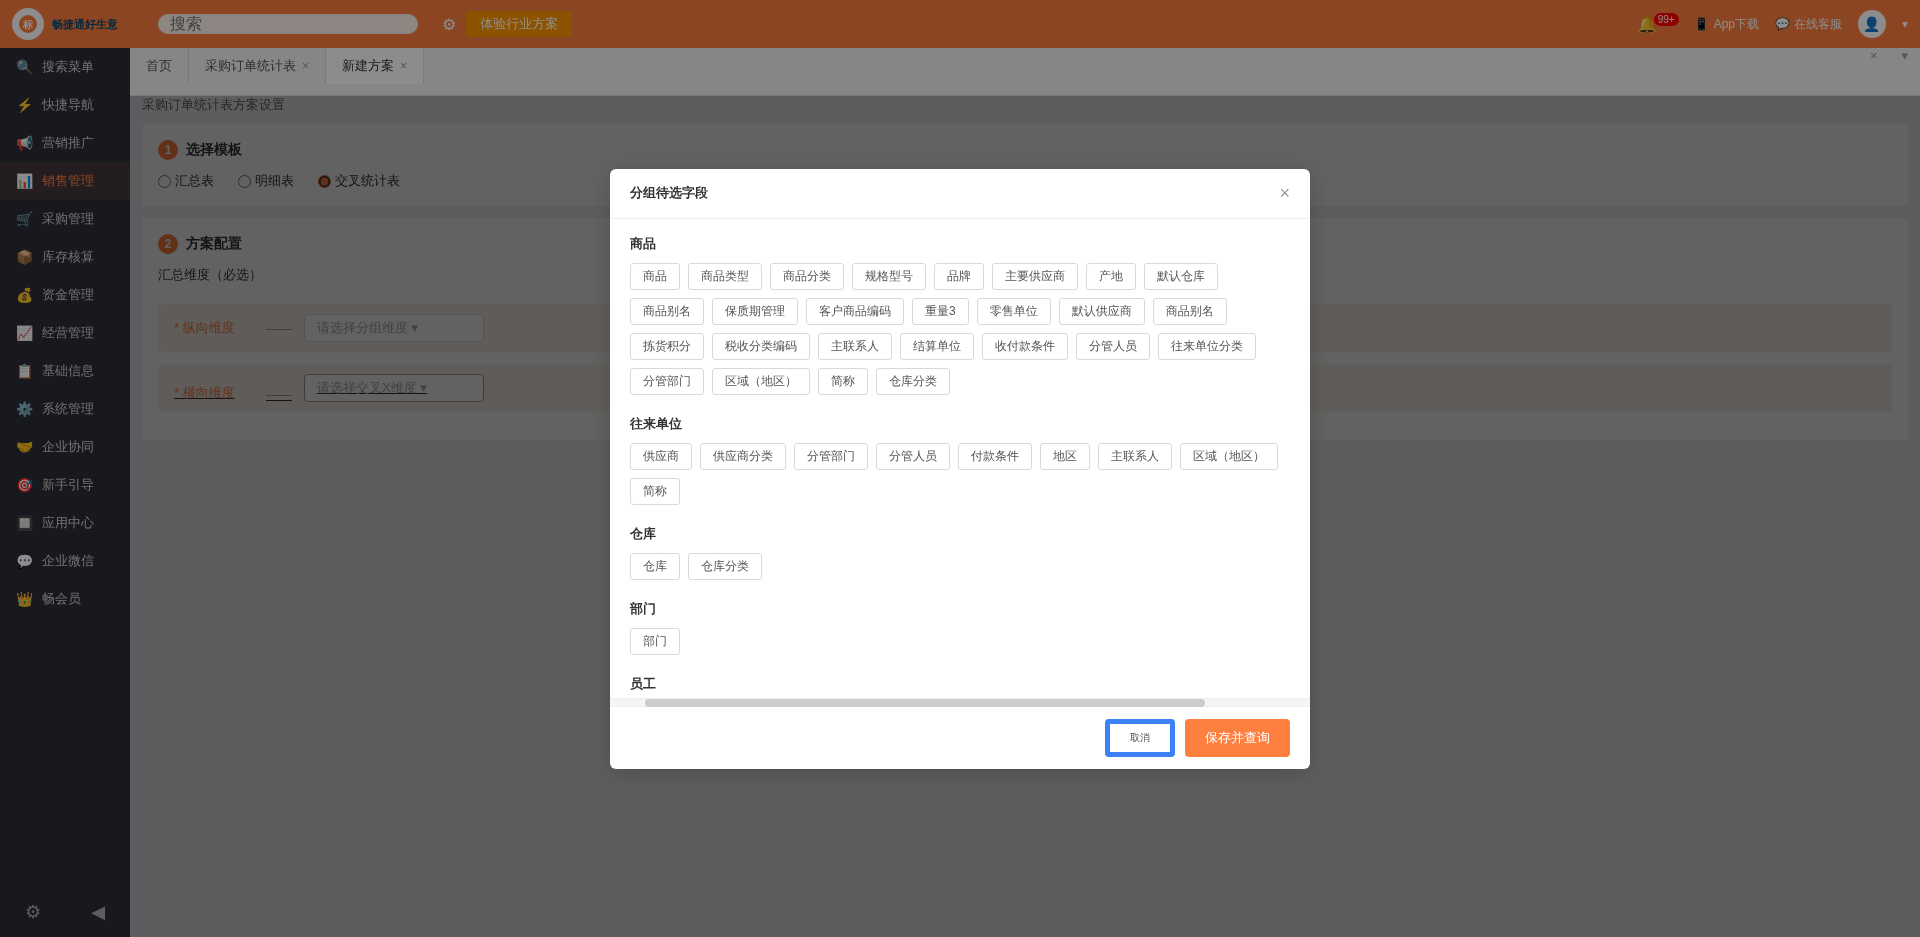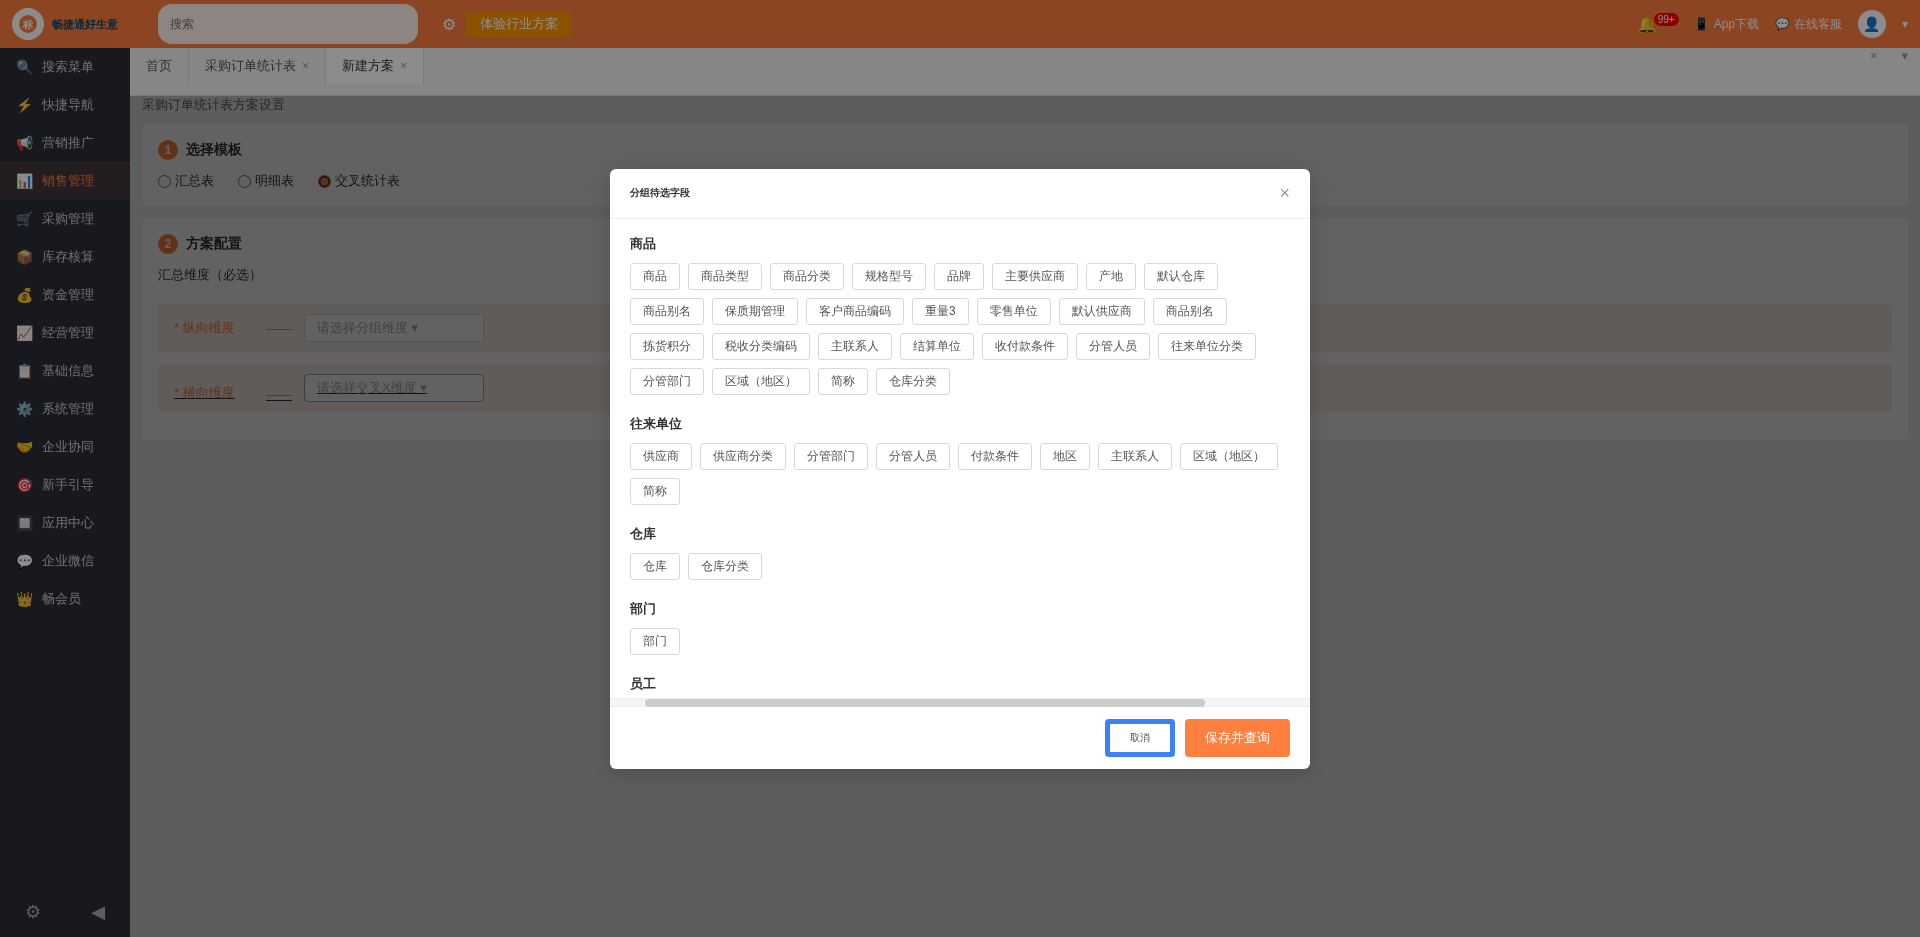--- a/index.html
+++ b/index.html
@@ -30,25 +30,25 @@
       flex-shrink: 0;
     }
     .logo-text { color: #0c4a6e; font-size: 12px; line-height: 1.3; }
     .header-search {
       flex: 1;
       max-width: 260px;
       margin: 0 16px;
     }
     .header-search input {
       width: 100%;
-      height: 40px;
+      height: 20px;
       border-radius: 14px;
       border: none;
       padding: 0 12px;
-      font-size: 12px;
+      font-size: 16px;
       background: rgba(255,255,255,0.9);
     }
     .header-right {
       margin-left: auto;
       display: flex;
       align-items: center;
       gap: 16px;
       color: #fff;
       font-size: 12px;
     }
@@ -236,21 +236,21 @@
       box-shadow: 0 4px 24px rgba(0,0,0,0.18);
     }
     .dialog-header {
       padding: 14px 20px;
       border-bottom: 1px solid #eee;
       display: flex;
       align-items: center;
       justify-content: space-between;
     }
     .dialog-title {
-      font-size: 10px;
+      font-size: 13px;
       font-weight: 600;
       color: #333;
     }
     .dialog-close {
       cursor: pointer;
       color: #999;
       font-size: 18px;
     }
     .dialog-body {
       flex: 1;

